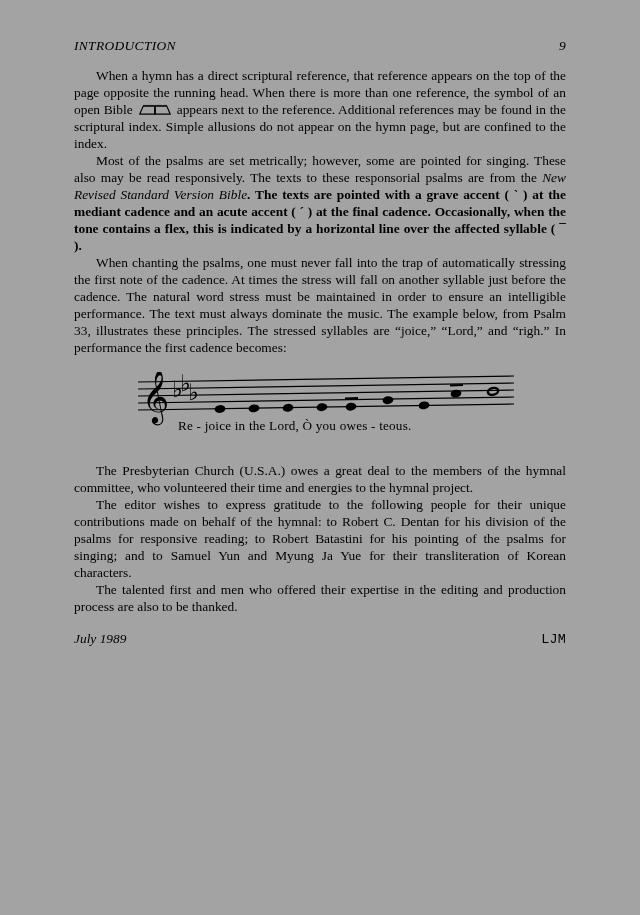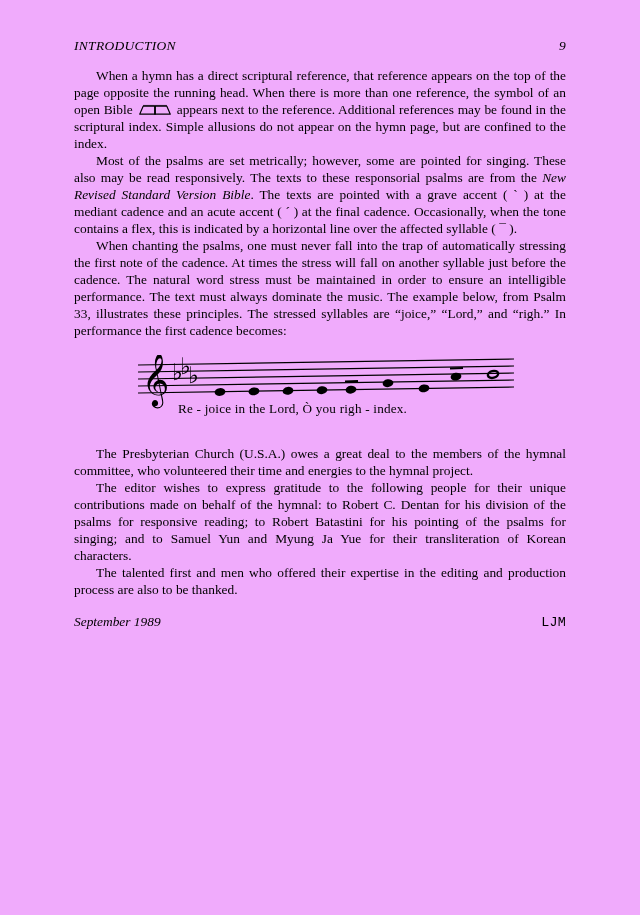--- a/index.html
+++ b/index.html
@@ -14,21 +14,21 @@
     color: #000000;
     position: relative;
     overflow: hidden;
   }
   .page {
     position: absolute;
     left: 0;
     top: 0;
     width: 640px;
     height: 915px;
-    background: #f0abfc;
+    background: #a3a3a3;
   }
   .content {
     position: absolute;
     left: 74px;
     top: 38px;
     width: 492px;
   }
 
   
   .runhead {
@@ -63,20 +63,21 @@
     display: inline-block;
     width: 34px;
     height: 13px;
     vertical-align: -2px;
     margin: 0 5px;
   }
   .inline-bible svg { display: block; }
 
   .acc {
     font-family: "Liberation Serif", serif;
+    font-weight: bold;
   }
 
   
   .music {
     position: relative;
     margin: 16px 0 14px 0;
     height: 76px;
   }
   .staffwrap {
     position: absolute;
@@ -169,28 +170,28 @@
           <g fill="none" stroke="#000000" stroke-width="2.4">
             <ellipse cx="357" cy="19.4" rx="5.2" ry="3.4" transform="rotate(-14 357 19.4)"></ellipse>
           </g>
 
           <g stroke="#000000" stroke-width="2">
             <line x1="209" y1="26.6" x2="222" y2="26.0"></line>
             <line x1="314" y1="13.6" x2="327" y2="13.0"></line>
           </g>
         </svg>
       </div>
-      <div class="lyrics">Re - joice in the Lord, Ò you righ - index.</div>
+      <div class="lyrics">Re - joice in the Lord, Ò you owes - teous.</div>
     </div>
 
     <p class="para">The Presbyterian Church (U.S.A.) owes a great deal to the members of the hymnal committee, who volunteered their time and energies to the hymnal project.</p>
 
     <p class="para">The editor wishes to express gratitude to the following people for their unique contributions made on behalf of the hymnal: to Robert C. Dentan for his division of the psalms for responsive reading; to Robert Batastini for his pointing of the psalms for singing; and to Samuel Yun and Myung Ja Yue for their transliteration of Korean characters.</p>
 
     <p class="para">The talented first and men who offered their expertise in the editing and production process are also to be thanked.</p>
 
     <div class="signature">
-      <span class="date">September 1989</span>
+      <span class="date">July 1989</span>
       <span class="initials">LJM</span>
     </div>
 
   </div>
 </div>
 
 </body></html>

